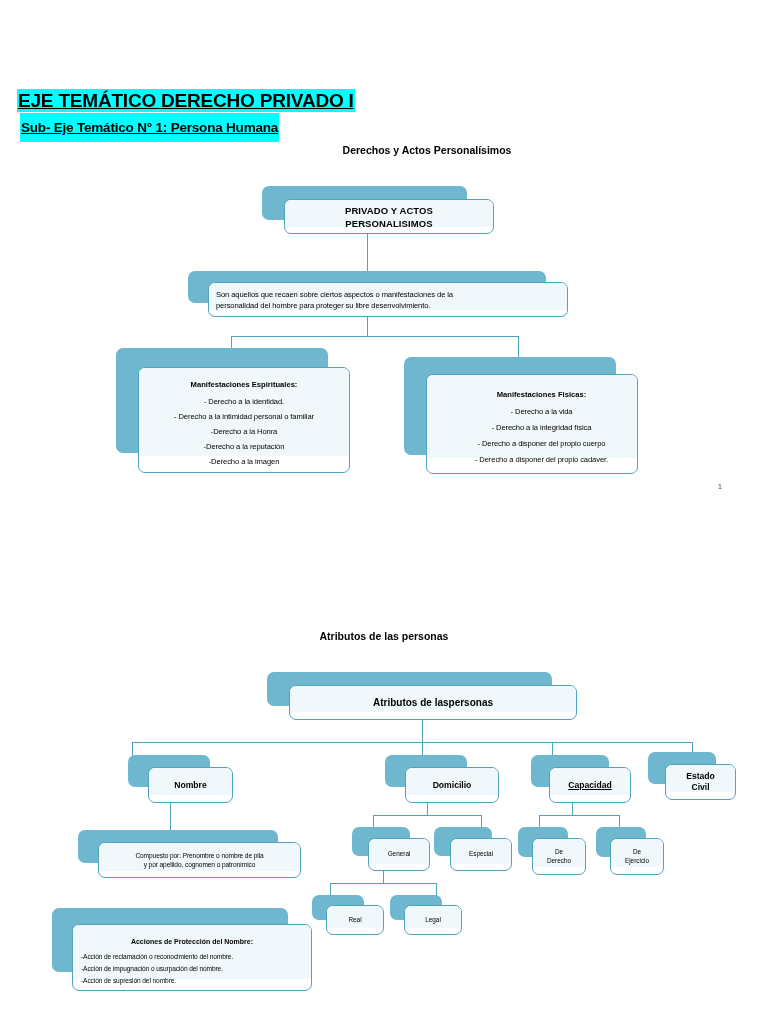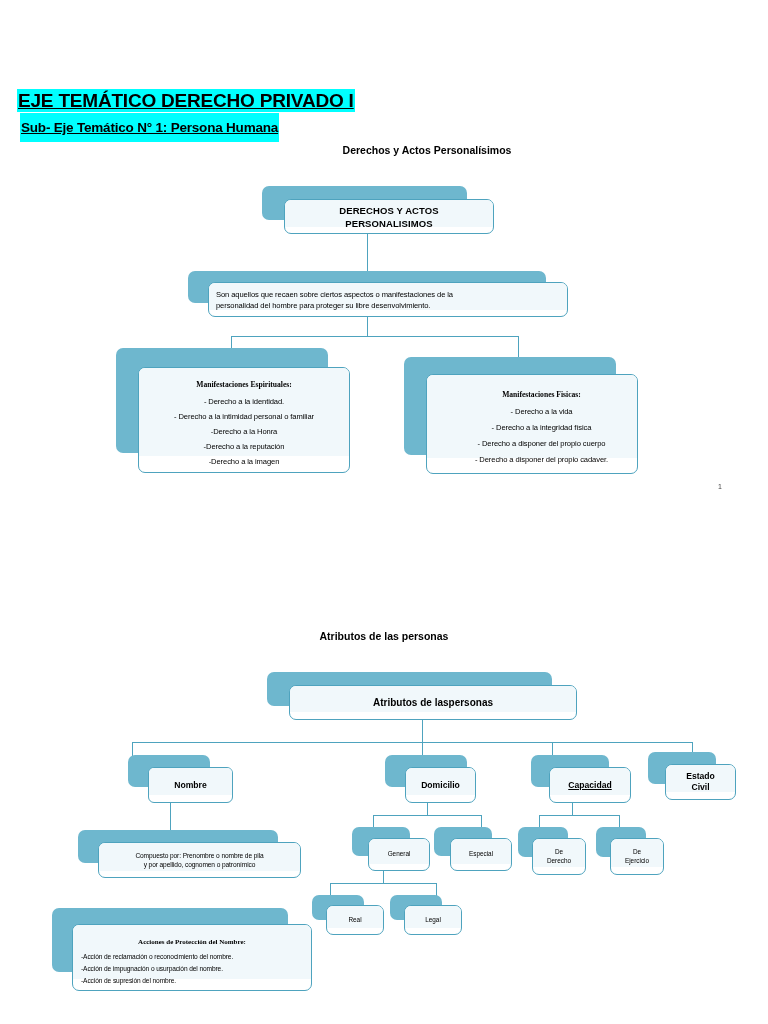--- a/index.html
+++ b/index.html
@@ -121,21 +121,21 @@
   .ln-v, .ln-h {
     position: absolute;
     background: #4EA3BE;
   }
   .ln-v { width: 1.4px; }
   .ln-h { height: 1.4px; }
 
   
   .t-title   { font-size: 9.5px; font-weight: bold; letter-spacing: 0.1px; line-height: 13px; }
   .t-body    { font-size: 7.6px; font-weight: normal; line-height: 11px; letter-spacing: -0.1px; }
-  .t-head    { font-size: 7.6px; font-weight: bold; line-height: 12px; font-family: Liberation Serif, serif; }
+  .t-head    { font-size: 7.6px; font-weight: bold; line-height: 12px; }
   .t-lvl2    { font-size: 10px; font-weight: bold; }
   .t-small   { font-size: 6.6px; font-weight: normal; line-height: 9px; letter-spacing: -0.1px;}
   .t-node    { font-size: 8.6px; font-weight: bold; line-height: 11px; }
   .t-leaf    { font-size: 6.4px; font-weight: normal; line-height: 8.5px; }
 </style>
 </head>
 <body>
 
 <div class="page">
 
@@ -149,21 +149,21 @@
 
   <div class="page-number">1</div>
 
   <div class="section-caption" id="caption-1">Derechos y Actos Personalísimos</div>
 
   <div class="node" style="left:262px; top:186px; width:232px; height:48px;">
     <div class="backdrop" style="left:0; top:0; width:205px; height:34px;"></div>
     <div class="face" style="left:22px; top:13px; width:210px; height:35px;">
       <div class="inner"></div>
       <div class="label t-title">
-        <span class="ln">DERECHOS Y ACTOS</span>
+        <span class="ln">PRIVADO Y ACTOS</span>
         <span class="ln">PERSONALISIMOS</span>
       </div>
     </div>
   </div>
 
   <div class="ln-v" style="left:367px; top:234px; height:37px;"></div>
 
   <div class="node" style="left:188px; top:271px; width:382px; height:46px;">
     <div class="backdrop" style="left:0; top:0; width:358px; height:32px;"></div>
     <div class="face" style="left:20px; top:11px; width:360px; height:35px;">
@@ -221,29 +221,29 @@
 
   <div class="ln-v" style="left:422px; top:720px; height:22px;"></div>
   <div class="ln-h" style="left:132px; top:742px; width:560px;"></div>
   <div class="ln-v" style="left:132px; top:742px; height:14px;"></div>
   <div class="ln-v" style="left:422px; top:742px; height:14px;"></div>
   <div class="ln-v" style="left:552px; top:742px; height:14px;"></div>
   <div class="ln-v" style="left:692px; top:742px; height:14px;"></div>
 
   <div class="node" style="left:128px; top:755px; width:105px; height:48px;">
     <div class="backdrop" style="left:0; top:0; width:82px; height:32px;"></div>
-    <div class="face" style="left:20px; top:12px; width:85px; height:36px;border-radius:6px;">
+    <div class="face" style="left:20px; top:12px; width:85px; height:36px;">
       <div class="inner" style="bottom:22%;"></div>
       <div class="label t-node">Nombre</div>
     </div>
   </div>
 
   <div class="node" style="left:385px; top:755px; width:105px; height:48px;">
     <div class="backdrop" style="left:0; top:0; width:82px; height:32px;"></div>
-    <div class="face" style="left:20px; top:12px; width:71px; height:36px;">
+    <div class="face" style="left:20px; top:12px; width:94px; height:36px;">
       <div class="inner" style="bottom:22%;"></div>
       <div class="label t-node">Domicilio</div>
     </div>
   </div>
 
   <div class="node" style="left:531px; top:755px; width:100px; height:48px;">
     <div class="backdrop" style="left:0; top:0; width:78px; height:32px;"></div>
     <div class="face" style="left:18px; top:12px; width:82px; height:36px;text-decoration:underline;">
       <div class="inner" style="bottom:22%;"></div>
       <div class="label t-node">Capacidad</div>

